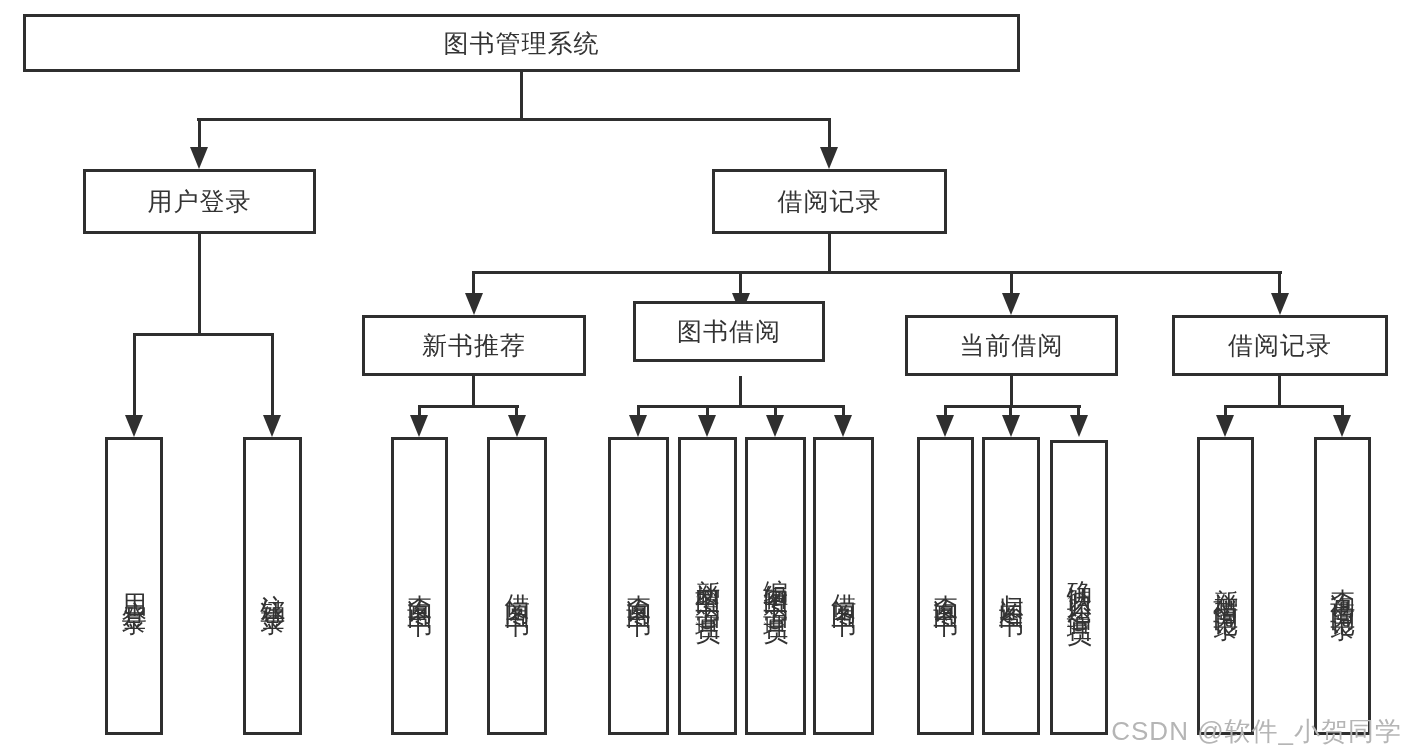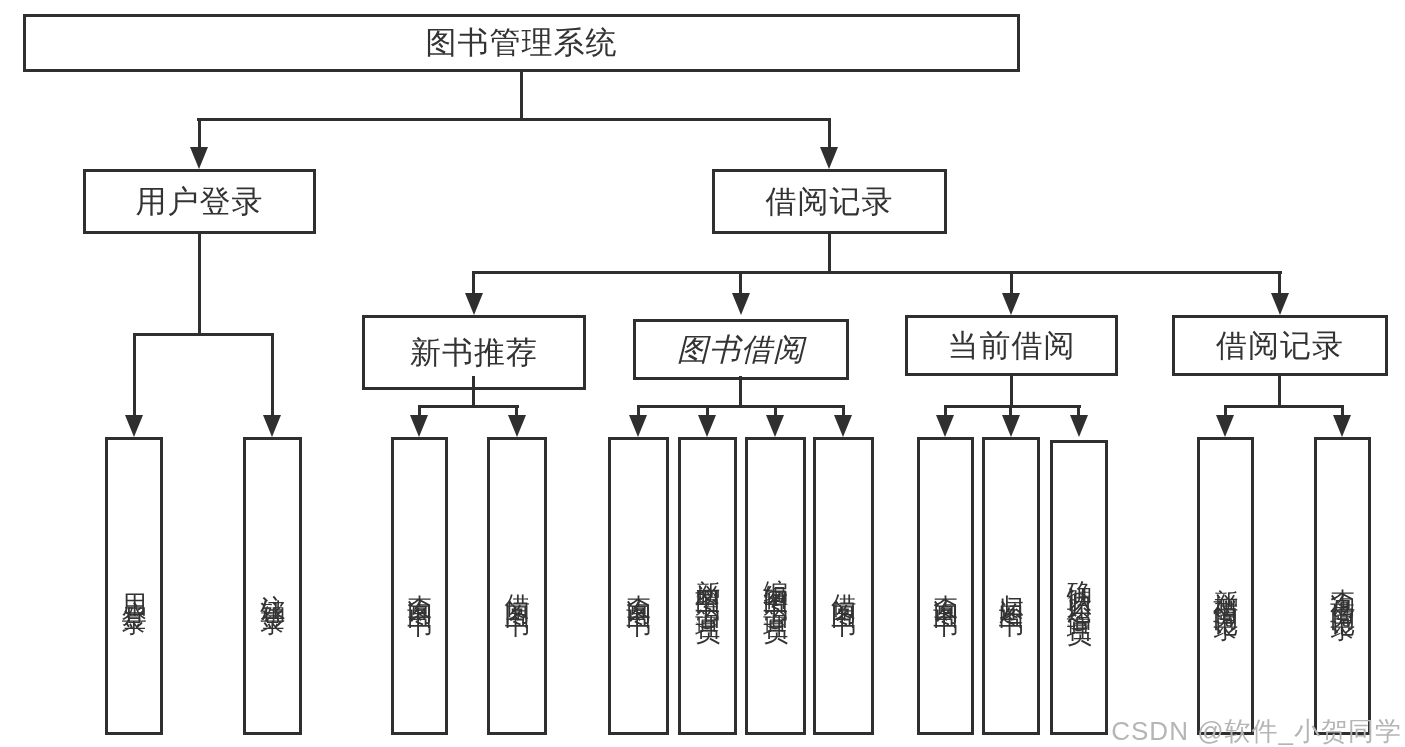--- a/index.html
+++ b/index.html
@@ -24,21 +24,21 @@
   .box {
     position: absolute;
     box-sizing: border-box;
     border: 3px solid var(--line);
     background: var(--node_fill);
     display: flex;
     align-items: center;
     justify-content: center;
     color: var(--text);
   }
-  .hbox { font-size: 31px; letter-spacing: 1px; }
+  .hbox { font-size: 25px; letter-spacing: 1px; }
   .vbox span {
     writing-mode: vertical-rl;
     text-orientation: mixed;
     font-size: 25px;
     letter-spacing: 6px;
     line-height: 1.1;
     color: var(--text);
   }
   .vl { position: absolute; width: 3px; background: var(--line); }
   .hl { position: absolute; height: 3px; background: var(--line); }
@@ -92,24 +92,24 @@
   <div class="hl" style="left:472px; top:271px; width:810px;"></div>
   <div class="vl" style="left:472px; top:271px; height:24px;"></div>
   <div class="arrow" style="left:465px; top:293px;"></div>
   <div class="vl" style="left:739px; top:271px; height:24px;"></div>
   <div class="arrow" style="left:732px; top:293px;"></div>
   <div class="vl" style="left:1010px; top:271px; height:24px;"></div>
   <div class="arrow" style="left:1002px; top:293px;"></div>
   <div class="vl" style="left:1278px; top:271px; height:24px;"></div>
   <div class="arrow" style="left:1271px; top:293px;"></div>
 
-  <div class="box hbox" style="left:362px; top:315px; width:224px; height:75px;">
+  <div class="box hbox" style="left:362px; top:315px; width:224px; height:61px;">
     <span>新书推荐</span>
   </div>
-  <div class="box hbox" style="left:633px; top:319px; width:216px; height:61px;font-style:italic;">
+  <div class="box hbox" style="left:633px; top:301px; width:192px; height:61px;">
     <span>图书借阅</span>
   </div>
   <div class="box hbox" style="left:1172px; top:315px; width:216px; height:61px;">
     <span>借阅记录</span>
   </div>
   <div class="box hbox" style="left:905px; top:315px; width:213px; height:61px;">
     <span>当前借阅</span>
   </div>
 
   <div class="vl" style="left:472px; top:376px; height:32px;"></div>

